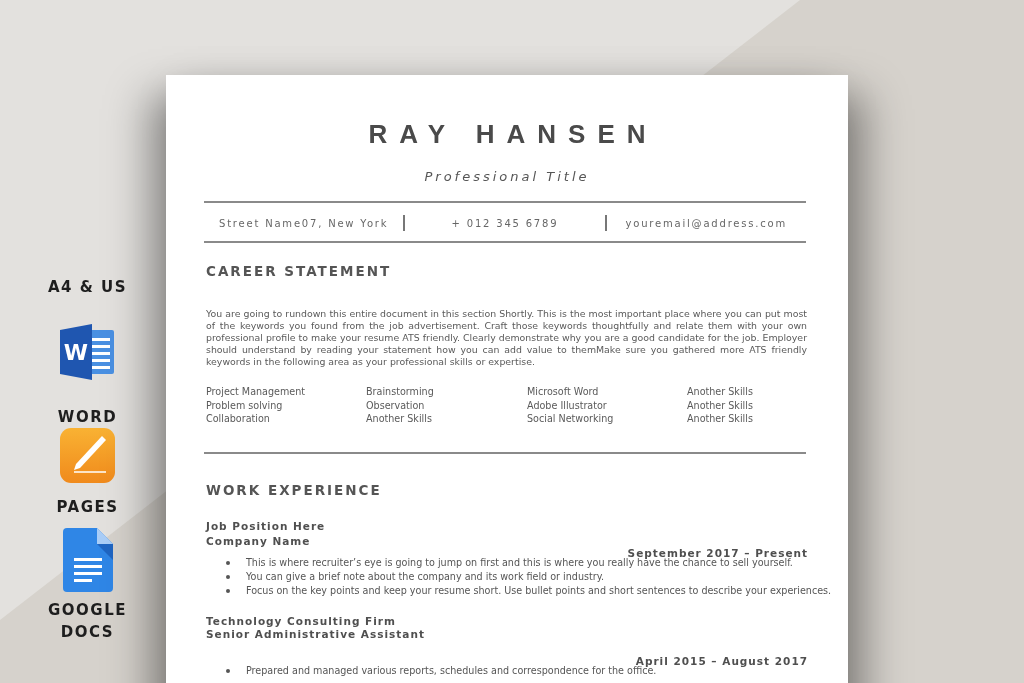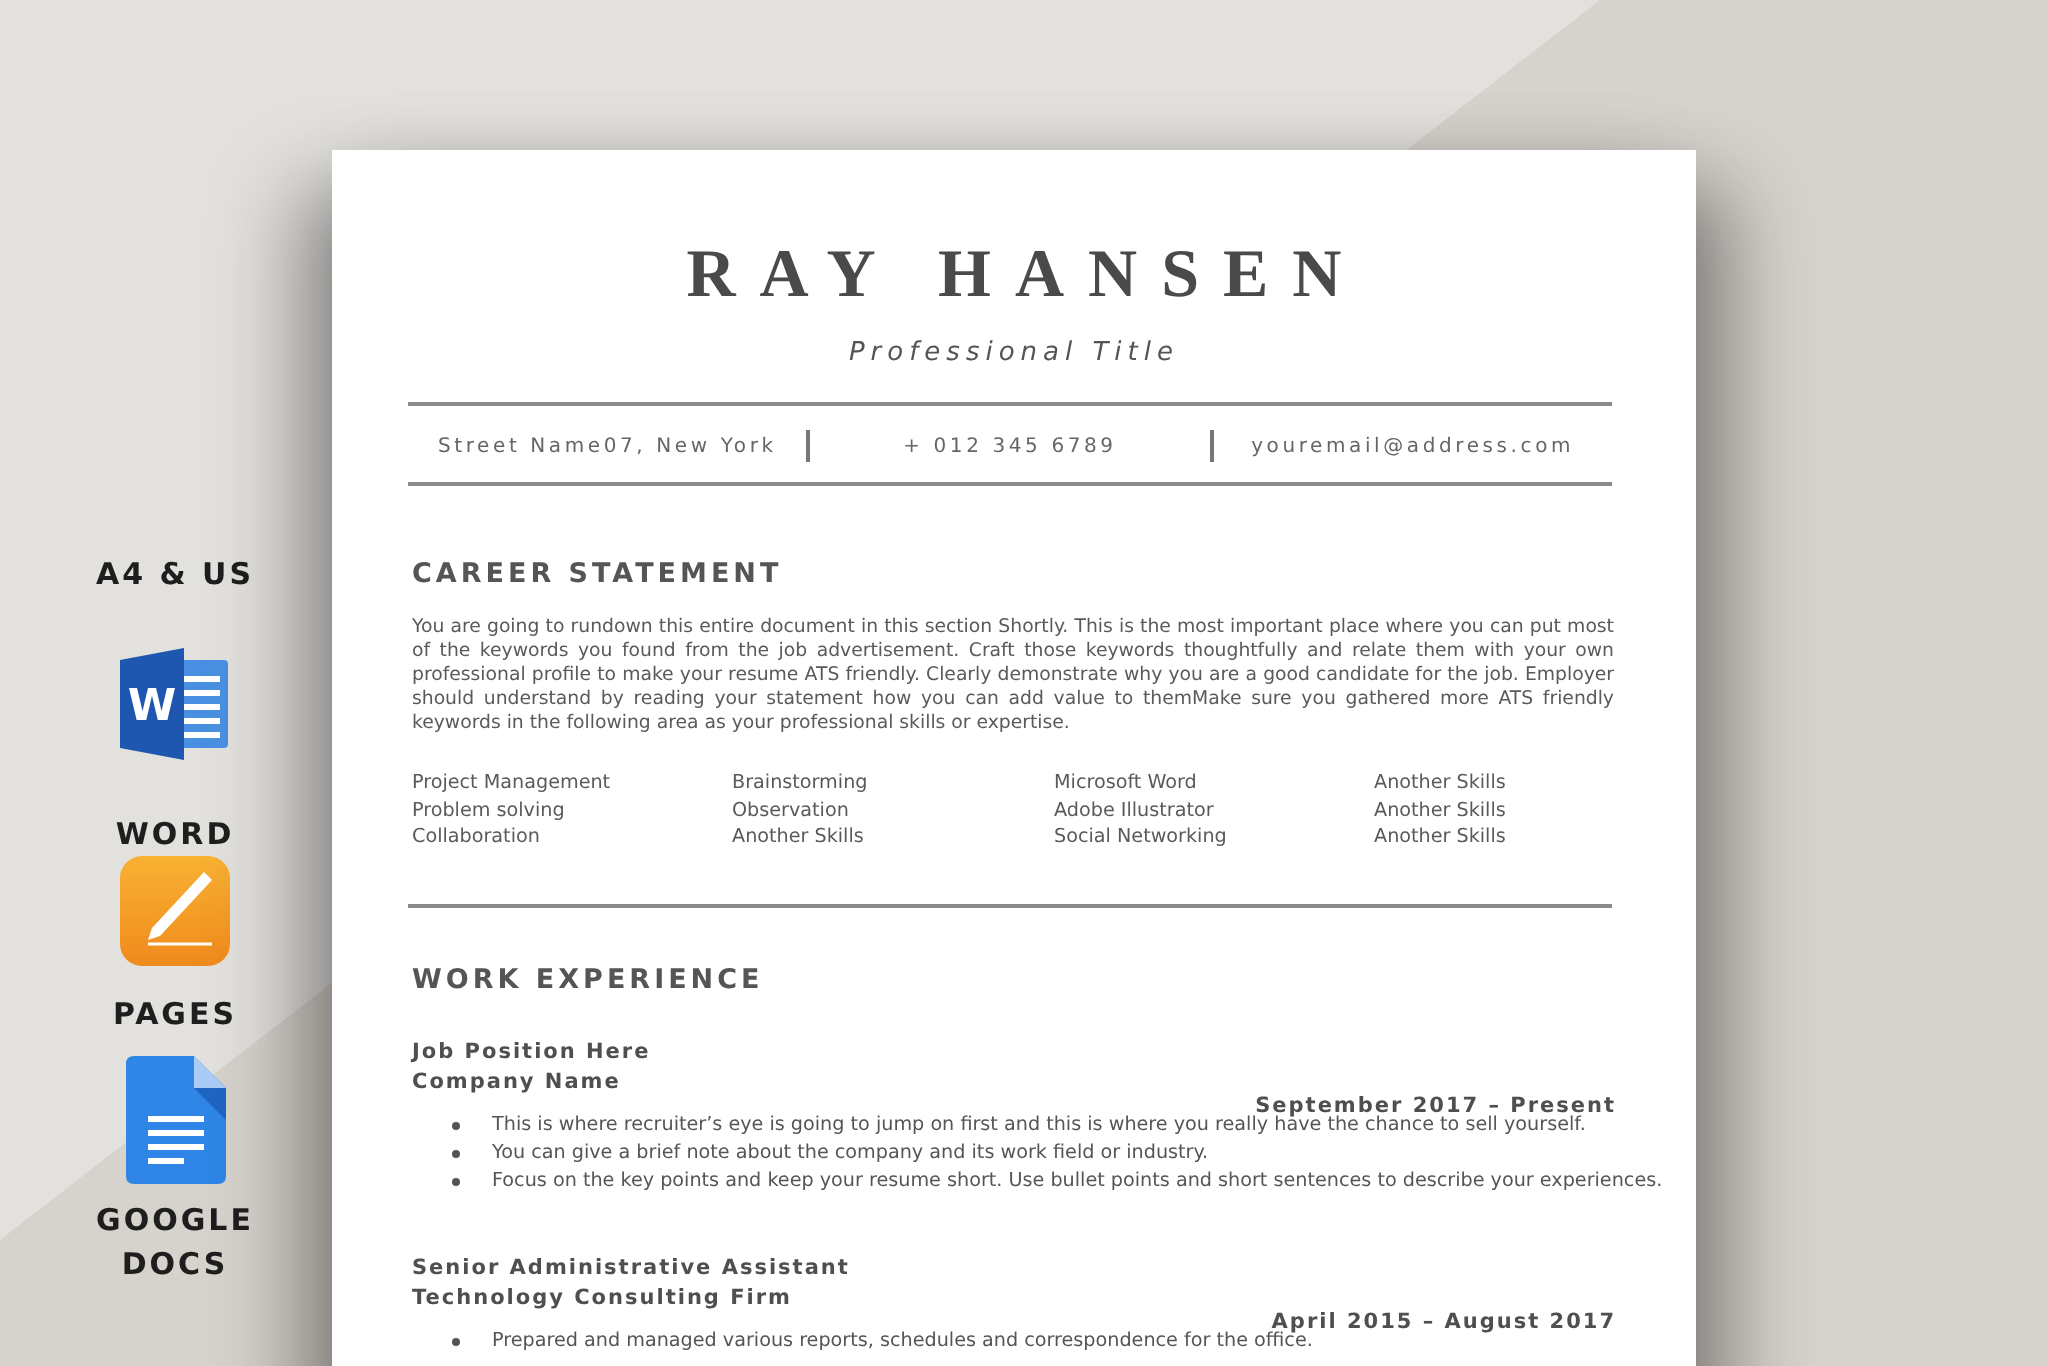--- a/index.html
+++ b/index.html
@@ -17,22 +17,22 @@
     position:absolute; left:166px; top:75px; width:682px; height:640px;
     box-shadow: -18px 20px 40px rgba(0,0,0,0.35), 18px 20px 40px rgba(0,0,0,0.35);
   }
   .page {
     position:absolute; left:166px; top:75px; width:682px; height:640px;
     background:#ffffff; overflow:hidden;
     color:#505050;
   }
   .name {
     position:absolute; left:0; top:44px; width:100%; text-align:center;
-    font-family:Liberation Serif, serif; font-weight:bold;
-    font-size:34px; letter-spacing:12px; color:#4a4a4a;
+    font-family:Liberation Sans, sans-serif; font-weight:bold;
+    font-size:26px; letter-spacing:12px; color:#4a4a4a;
     padding-left:12px; box-sizing:border-box;
   }
   .title {
     position:absolute; left:0; top:94px; width:100%; text-align:center;
     font-family:"DejaVu Sans", sans-serif;
     font-size:13px; letter-spacing:3px; color:#555;font-style:italic;
   }
   .hr { position:absolute; left:38px; width:602px; height:2px; background:#8a8a8a; }
   .contact {
     position:absolute; left:38px; top:128px; width:602px; height:40px;
@@ -138,21 +138,21 @@
   <div class="hr" style="top:126px;"></div>
   <div class="contact">
     <span class="item">Street Name07, New York</span>
     <span class="sep"></span>
     <span class="item">+ 012 345 6789</span>
     <span class="sep"></span>
     <span class="item">youremail@address.com</span>
   </div>
   <div class="hr" style="top:166px;"></div>
 
-  <div class="section-title" style="top:204px;">CAREER STATEMENT</div>
+  <div class="section-title" style="top:188px;">CAREER STATEMENT</div>
   <div class="para">You are going to rundown this entire document in this section Shortly. This is the most important place where you can put most of the keywords you found from the job advertisement. Craft those keywords thoughtfully and relate them with your own professional profile to make your resume ATS friendly. Clearly demonstrate why you are a good candidate for the job. Employer should understand by reading your statement how you can add value to themMake sure you gathered more ATS friendly keywords in the following area as your professional skills or expertise.</div>
 
   <div class="skills">
     <div>
       <div>Project Management</div>
       <div>Problem solving</div>
       <div>Collaboration</div>
     </div>
     <div>
       <div>Brainstorming</div>
@@ -178,18 +178,18 @@
   <div class="job-title" style="left:40px; top:445px;">Job Position Here</div>
   <div class="job-company" style="left:40px; top:460px;">Company Name</div>
   <div class="job-date" style="top:460px;">September 2017 – Present</div>
   <ul class="bullets" style="top:481px;">
     <li>This is where recruiter’s eye is going to jump on first and this is where you really have the chance to sell yourself.</li>
     <li>You can give a brief note about the company and its work field or industry.</li>
     <li>Focus on the key points and keep your resume short. Use bullet points and short sentences to describe your experiences.</li>
   </ul>
 
   <div class="job-title" style="left:40px; top:553px;">Senior Administrative Assistant</div>
-  <div class="job-company" style="left:40px; top:568px;">Technology Consulting Firm</div>
+  <div class="job-company" style="left:40px; top:540px;">Technology Consulting Firm</div>
   <div class="job-date" style="top:568px;">April 2015 – August 2017</div>
   <ul class="bullets" style="top:589px;">
     <li>Prepared and managed various reports, schedules and correspondence for the office.</li>
   </ul>
 </div>
 
 </body></html>

